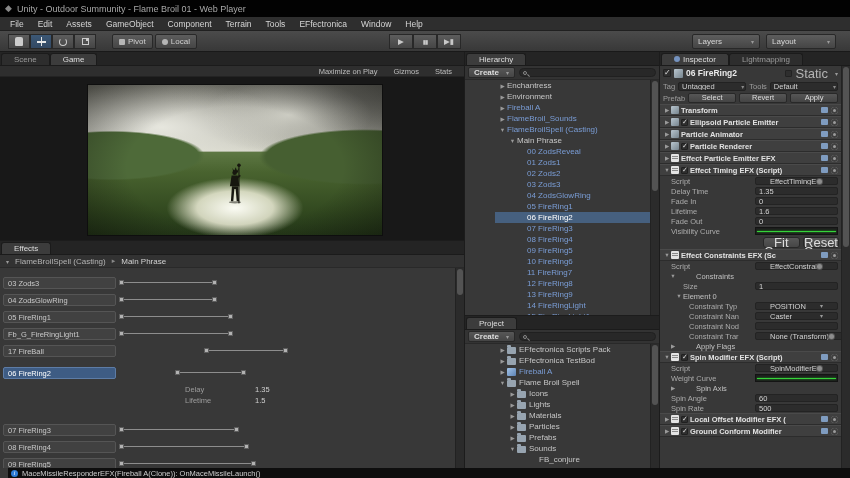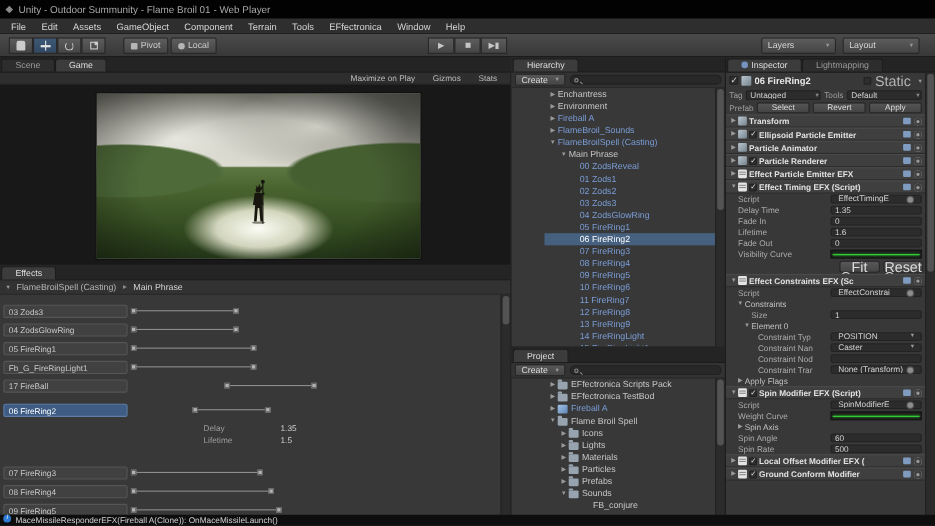--- a/index.html
+++ b/index.html
@@ -46,21 +46,21 @@
   
   .tabstrip{display:flex;height:14px;background:#242424;border-bottom:1px solid #1b1b1b;padding-left:1px;}
   .panel-tab{padding:1px 12px 0;margin-top:1px;font-size:8px;color:#9a9a9a;background:#2d2d2d;
              border:1px solid #1b1b1b;border-bottom:none;border-radius:3px 3px 0 0;white-space:nowrap;}
   .panel-tab.active{background:#3c3c3c;color:#dedede;}
   .panel-tab.with-icon::before{content:"";display:inline-block;width:6px;height:6px;border-radius:50%;
              background:#7593c0;margin-right:3px;}
   .panel-toolbar{height:14px;background:#333;display:flex;align-items:center;padding:0 3px;gap:4px;
                  border-bottom:1px solid #292929;}
   .create-btn{font-size:8px;color:#ddd;background:linear-gradient(#575757,#454545);border:1px solid #282828;
-              border-radius:2px;padding:0 5px;height:11px;display:flex;align-items:center;gap:3px;}
+              border-radius:2px;padding:0 5px;height:11px;display:flex;align-items:center;gap:3px;font-weight:bold;}
   .searchbox{flex:1;height:9px;background:#282828;border:1px solid #202020;border-radius:5px;position:relative;}
   .search-icon{position:absolute;left:3px;top:1.5px;width:4px;height:4px;border:1px solid #8a8a8a;border-radius:50%;}
   .search-icon::after{content:"";position:absolute;left:3.5px;top:3.5px;width:3px;height:1px;background:#8a8a8a;
                       transform:rotate(45deg);}
   .vscroll{position:absolute;right:0;width:9px;background:#2b2b2b;border-left:1px solid #222;}
   .vthumb{margin:1px;background:#535353;border-radius:3px;}
 
   
   .vp{position:absolute;left:0;top:52px;width:464px;height:188px;background:#1d1d1d;}
   .game-area{position:absolute;left:0;top:14px;right:0;bottom:0;background:#181818;}
@@ -155,41 +155,41 @@
   .irow.icon-script .cicon{background:#e4e4e4;position:relative;}
   .irow.icon-script .cicon::after{content:"";position:absolute;left:1px;top:2px;right:1px;height:1px;
                     background:#8a8a8a;box-shadow:0 2px 0 #8a8a8a;}
   .irow.has-chk .chk{display:block;width:7px;height:7px;border:1px solid #202020;background:#2e2e2e;
                      border-radius:1px;flex:none;margin-right:2px;position:relative;}
   .irow.chk-on .chk::after{content:"✓";position:absolute;left:0;top:-2px;font-size:7px;color:#ddd;}
   .irow.comp .hicons{display:flex;margin-left:auto;align-items:center;gap:3px;flex:none;padding-left:3px;}
   .book-icon{width:7px;height:6px;background:#7f9cc0;border-radius:1px;}
   .gear-icon{width:7px;height:7px;border-radius:50%;background:#9a9a9a;box-shadow:inset 0 0 0 2px #3f3f3f;}
   .irow.fold .lbl{flex:1;width:auto;color:#c0c0c0;}
-  .irow.val-obj .valbox,.irow.val-enum .valbox{display:flex;flex:1;align-items:flex-end;height:8px;
-       background:#2c2c2c;border:1px solid #232323;border-radius:2px;padding:0 6px;position:relative;}
+  .irow.val-obj .valbox,.irow.val-enum .valbox{display:flex;flex:1;align-items:center;height:8px;
+       background:#2c2c2c;border:1px solid #232323;border-radius:2px;padding:0 14px;position:relative;}
   .valtext{flex:1;font-size:7.5px;line-height:7px;color:#d2d2d2;white-space:nowrap;overflow:hidden;}
   .irow.val-obj .picker{width:5px;height:5px;border-radius:50%;background:#8d8d8d;
        box-shadow:0 0 0 1px #555;flex:none;margin-right:1px;}
   .irow.val-enum .picker{width:6px;flex:none;position:relative;height:8px;}
   .irow.val-enum .picker::after{content:"▾";font-size:6px;color:#9a9a9a;position:absolute;right:0;top:0;}
   .irow.val-curve .curve{display:block;flex:1;height:8px;background:#1d1d1d;border:1px solid #141414;position:relative;}
   .irow.val-curve .curve::after{content:"";position:absolute;left:1px;right:1px;top:3px;height:1px;
        background:#35d43a;box-shadow:0 0 2px #2c2;}
   .irow.btnrow{height:13px;padding-left:92px;gap:3px;}
   .irow.btnrow .btn{display:inline-block;flex:1;background:linear-gradient(#585858,#464646);
        border:1px solid #282828;border-radius:3px;color:#ddd;font-size:13px;height:11px;
        line-height:9px;font-family:inherit;}
-  .irow.ind1{padding-left:9px;} .irow.ind1 .lbl{width:78px;}
+  .irow.ind1{padding-left:9px;gap:19px;} .irow.ind1 .lbl{width:78px;}
   .irow.ind2{padding-left:15px;} .irow.ind2 .lbl{width:72px;}
   .irow.ind3{padding-left:21px;} .irow.ind3 .lbl{width:66px;}
 
   
-  .statusbar{position:absolute;left:0;right:0;bottom:0;height:10px;background:#0e0e0e;display:flex;
-             align-items:flex-start;gap:4px;padding-left:3px;color:#cfcfcf;font-size:7.5px;}
+  .statusbar{position:absolute;left:8px;right:0;bottom:0;height:10px;background:#0e0e0e;display:flex;
+             align-items:center;gap:4px;padding-left:3px;color:#cfcfcf;font-size:7.5px;}
   .info-icon{width:7px;height:7px;border-radius:50%;background:#2e7bd6;color:#fff;font-size:6px;
              line-height:7px;text-align:center;font-style:italic;flex:none;}
 </style>
 </head>
 <body>
 
 <div id="app">
 
   <div class="titlebar">
     <span class="unity-logo">◆</span>

